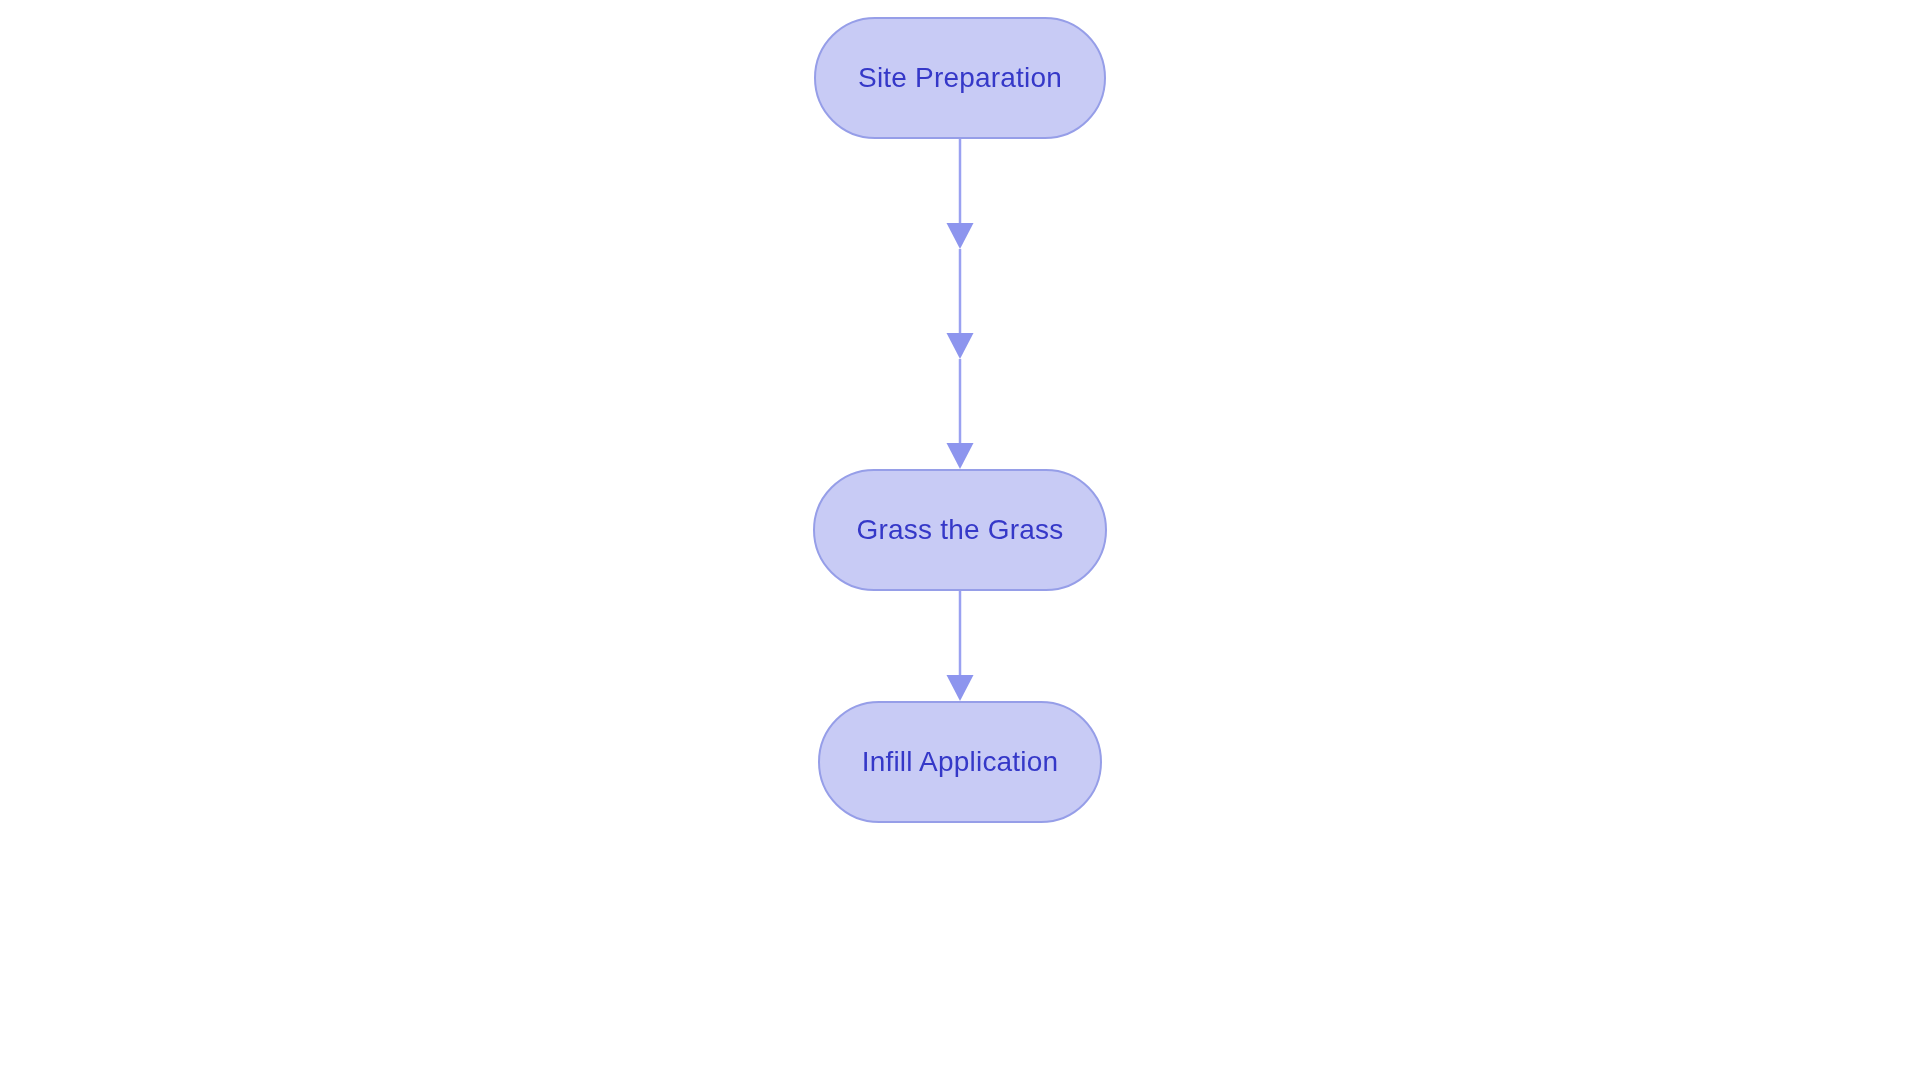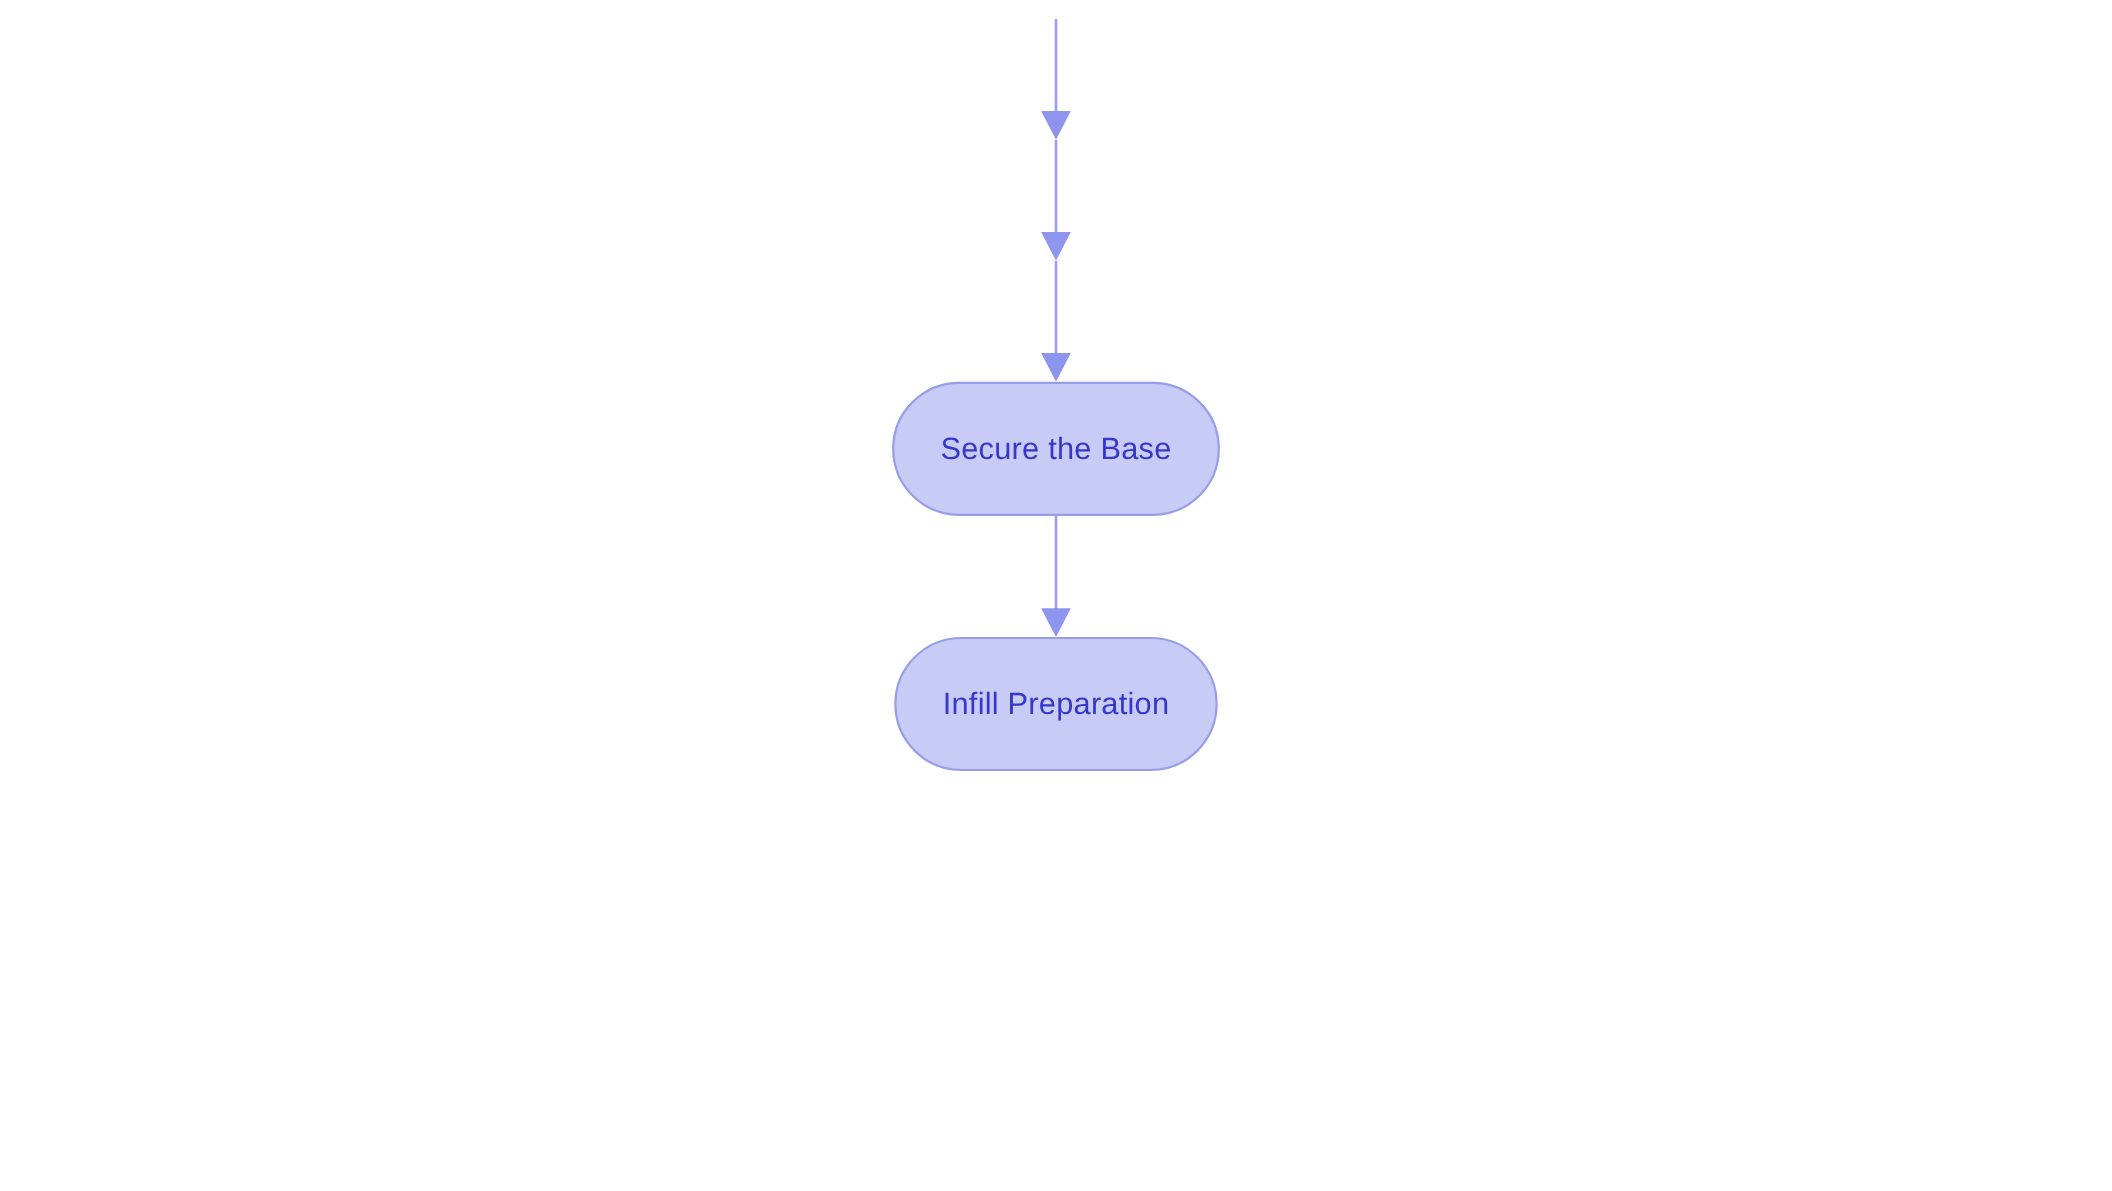--- a/index.html
+++ b/index.html
@@ -57,44 +57,47 @@
   }
   .flow-arrow path {
     fill: var(--arrow-head);
   }
 </style>
 </head>
 <body>
 
 <div class="flow-canvas">
 
+  <div class="flow-node">
+    <span class="node-label">Site Preparation</span>
+  </div>
 
   <svg class="flow-arrow" viewBox="0 0 30 110" xmlns="http://www.w3.org/2000/svg">
     <line x1="15" y1="0" x2="15" y2="85"></line>
     <path d="M 1.5 84 L 28.5 84 L 15 110 Z"></path>
   </svg>
 
 
   <svg class="flow-arrow" viewBox="0 0 30 110" xmlns="http://www.w3.org/2000/svg">
     <line x1="15" y1="0" x2="15" y2="85"></line>
     <path d="M 1.5 84 L 28.5 84 L 15 110 Z"></path>
   </svg>
 
 
   <svg class="flow-arrow" viewBox="0 0 30 110" xmlns="http://www.w3.org/2000/svg">
     <line x1="15" y1="0" x2="15" y2="85"></line>
     <path d="M 1.5 84 L 28.5 84 L 15 110 Z"></path>
   </svg>
 
   <div class="flow-node">
-    <span class="node-label">Secure the Base</span>
+    <span class="node-label">Grass the Grass</span>
   </div>
 
   <svg class="flow-arrow" viewBox="0 0 30 110" xmlns="http://www.w3.org/2000/svg">
     <line x1="15" y1="0" x2="15" y2="85"></line>
     <path d="M 1.5 84 L 28.5 84 L 15 110 Z"></path>
   </svg>
 
   <div class="flow-node">
-    <span class="node-label">Infill Preparation</span>
+    <span class="node-label">Infill Application</span>
   </div>
 
 </div>
 
 </body></html>

